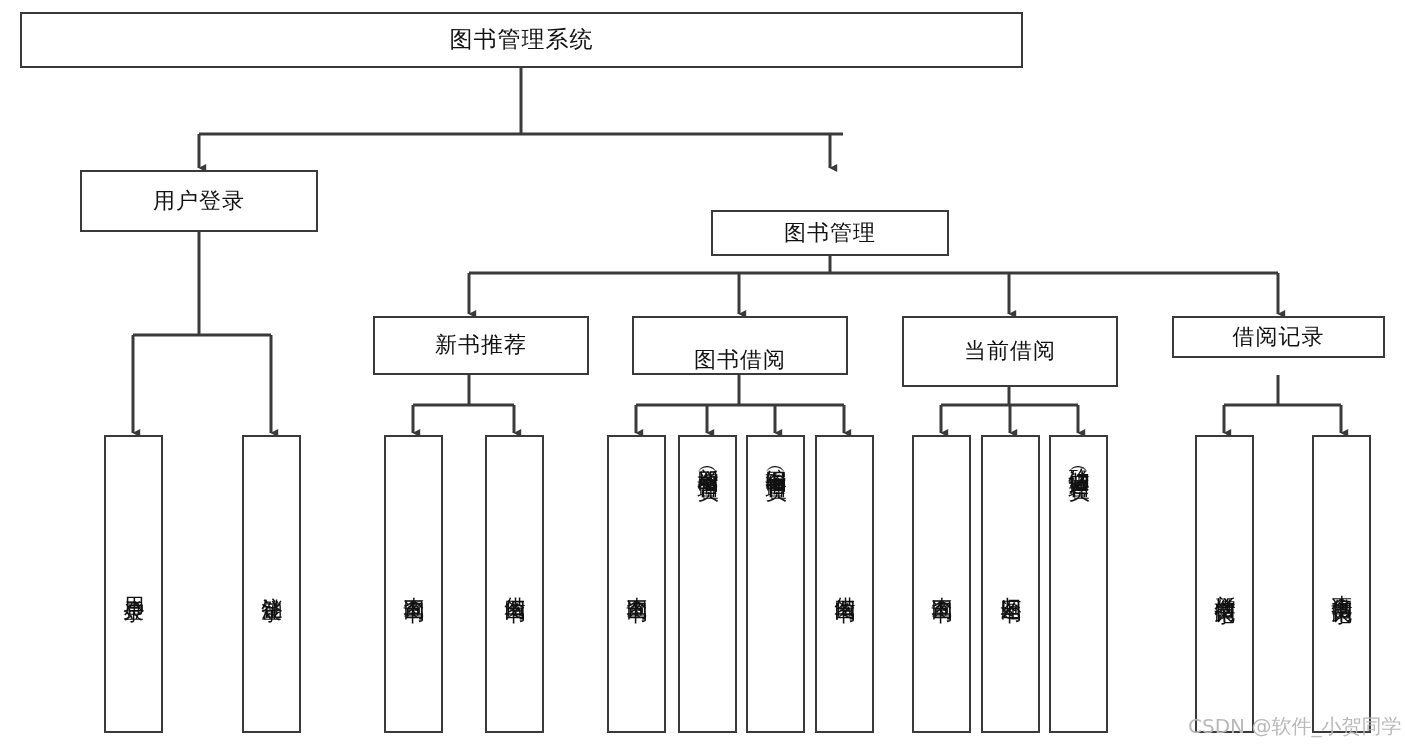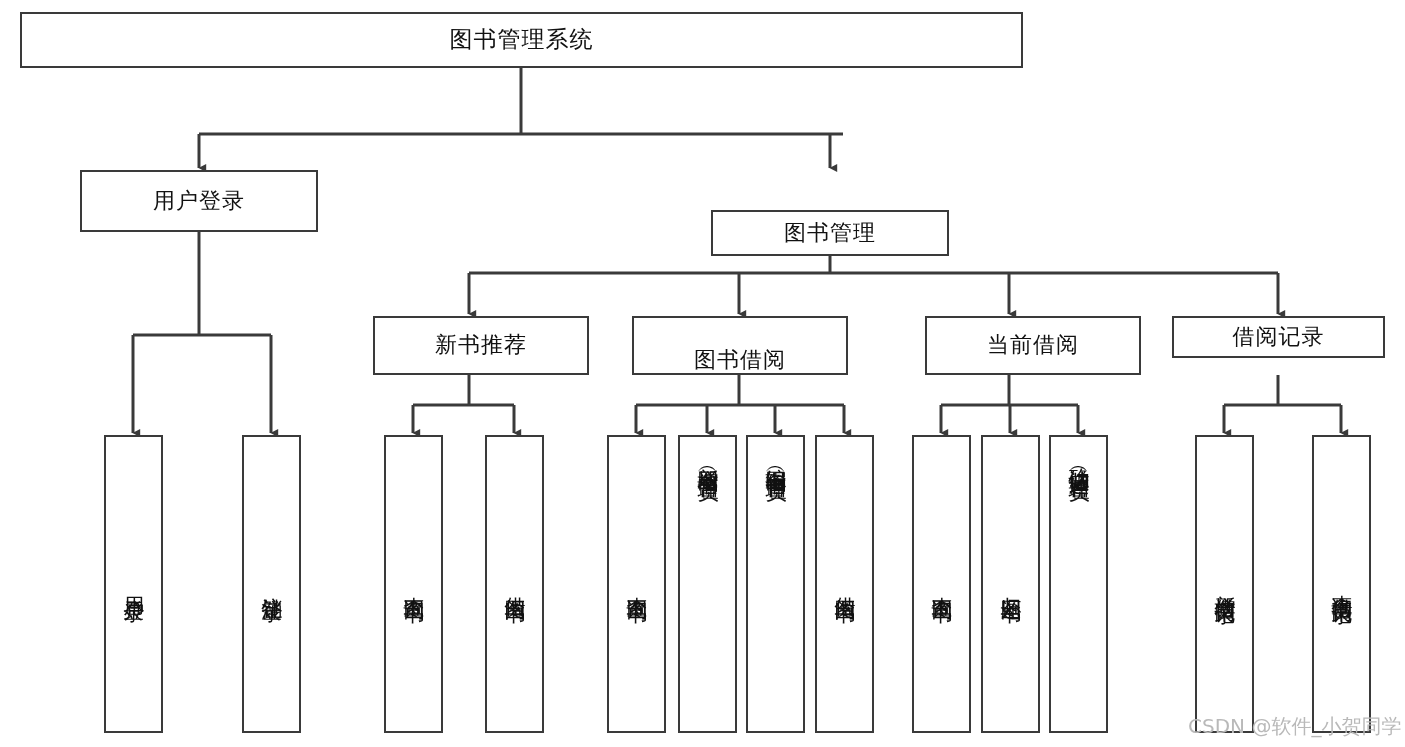--- a/index.html
+++ b/index.html
@@ -140,21 +140,21 @@
   </div>
 
   <div class="node" style="left:373px; top:316px; width:216px; height:59px;">
     <span class="node-label">新书推荐</span>
   </div>
 
   <div class="node" style="left:632px; top:316px; width:216px; height:59px;align-items:flex-end;">
     <span class="node-label">图书借阅</span>
   </div>
 
-  <div class="node" style="left:902px; top:316px; width:216px; height:59px;margin-left:23px;">
+  <div class="node" style="left:902px; top:316px; width:216px; height:71px;">
     <span class="node-label">当前借阅</span>
   </div>
 
   <div class="node" style="left:1172px; top:316px; width:213px; height:42px;">
     <span class="node-label">借阅记录</span>
   </div>
 
   <div class="node vertical center-v" style="left:104px; top:435px; width:59px; height:298px;">
     <span class="node-label">用户登录</span>
   </div>

